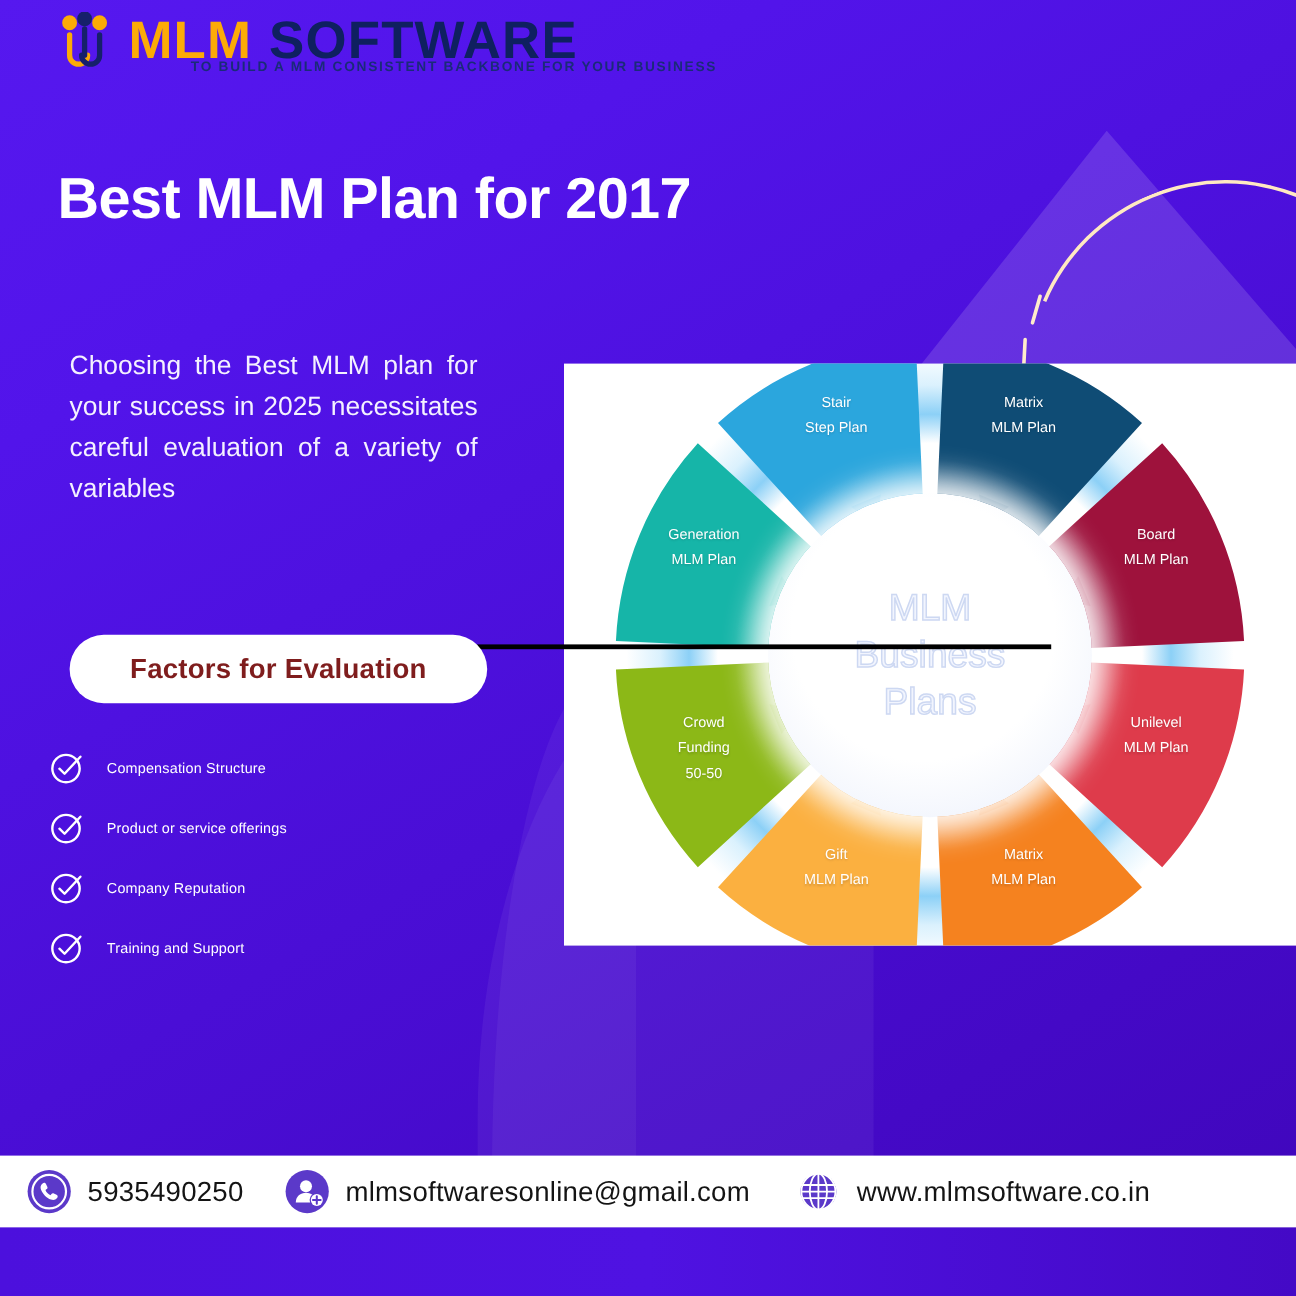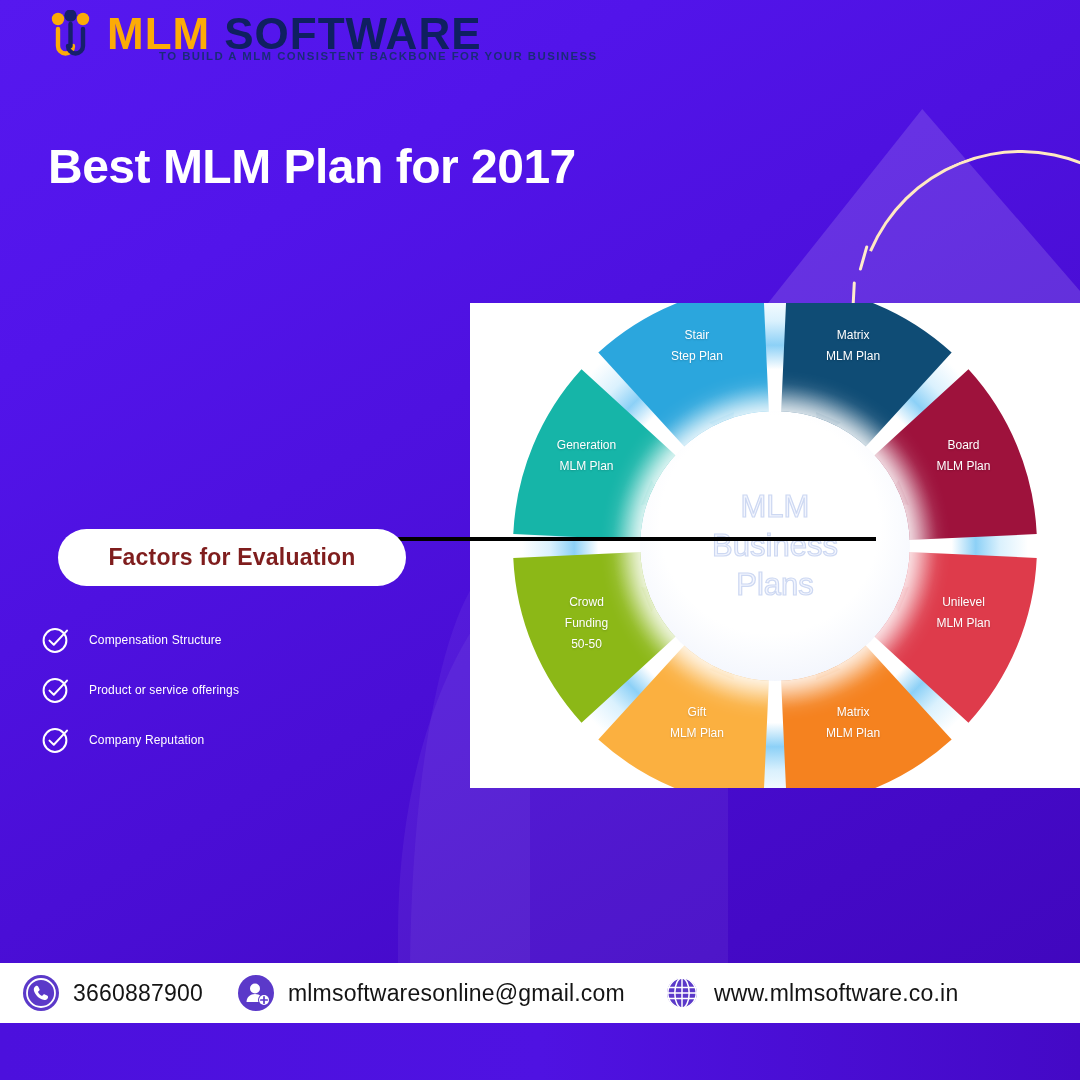--- a/index.html
+++ b/index.html
@@ -202,20 +202,21 @@
     <div class="logo-text-wrap">
       <div class="logo-line1">
         <span class="logo-mlm">MLM</span><span class="logo-sw">SOFTWARE</span>
       </div>
       <div class="logo-tag">TO BUILD A MLM CONSISTENT BACKBONE FOR YOUR BUSINESS</div>
     </div>
   </div>
 
   <h1 id="title">Best MLM Plan for 2017</h1>
 
+  <p id="intro">Choosing the Best MLM plan for your success in 2025 necessitates careful evaluation of a variety of variables</p>
 
   <div id="connector"></div>
 
   <div id="badge">
     <span>Factors for Evaluation</span>
   </div>
 
   <div id="checklist">
       <div class="check-row">
         <span class="check-icon"><svg viewBox="0 0 28 28" width="28" height="28">
@@ -230,20 +231,27 @@
             <path d="M7.5 14.6 L11.8 18.8 L25 4.6" fill="none" stroke="#ffffff" stroke-width="2" stroke-linecap="round" stroke-linejoin="round"></path>
           </svg></span>
         <span class="check-label">Product or service offerings</span>
       </div>
       <div class="check-row">
         <span class="check-icon"><svg viewBox="0 0 28 28" width="28" height="28">
             <circle cx="13" cy="14.5" r="11.4" fill="none" stroke="#ffffff" stroke-width="2"></circle>
             <path d="M7.5 14.6 L11.8 18.8 L25 4.6" fill="none" stroke="#ffffff" stroke-width="2" stroke-linecap="round" stroke-linejoin="round"></path>
           </svg></span>
         <span class="check-label">Company Reputation</span>
+      </div>
+      <div class="check-row">
+        <span class="check-icon"><svg viewBox="0 0 28 28" width="28" height="28">
+            <circle cx="13" cy="14.5" r="11.4" fill="none" stroke="#ffffff" stroke-width="2"></circle>
+            <path d="M7.5 14.6 L11.8 18.8 L25 4.6" fill="none" stroke="#ffffff" stroke-width="2" stroke-linecap="round" stroke-linejoin="round"></path>
+          </svg></span>
+        <span class="check-label">Training and Support</span>
       </div>
     </div>
 
   <div id="chart-panel">
     <div id="donut-stage">
       <div class="glow"></div>
       <svg id="donut" viewBox="0 0 540 540">
           <defs>
             <radialGradient id="g0" gradientUnits="userSpaceOnUse" cx="270" cy="270" r="262">
               <stop offset="46%" stop-color="#0f4c75" stop-opacity="0.72"></stop>
@@ -333,21 +341,21 @@
   <div id="footer">
 
     <div class="f-item phone">
       <span class="f-ico">
         <svg viewBox="0 0 38 38" width="38" height="38">
           <circle cx="19" cy="19" r="18" fill="#5b39c9"></circle>
           <circle cx="19" cy="19" r="14" fill="none" stroke="#ffffff" stroke-width="1.8"></circle>
           <path d="M13.5 12.2c1.1-0.9 2.3-0.5 2.8 0.5l1.1 2.2c0.4 0.8 0.2 1.5-0.5 2l-1 0.8c0.6 1.9 2.3 3.6 4.2 4.3l0.8-1c0.5-0.7 1.2-0.9 2-0.5l2.2 1.1c1 0.5 1.4 1.7 0.5 2.8-1.3 1.6-3.2 2-5.2 1.2-3.5-1.3-6.9-4.7-8.2-8.2-0.8-2-0.4-3.9 1.3-5.2z" fill="#ffffff"></path>
         </svg>
       </span>
-      <span class="f-text">3660887900</span>
+      <span class="f-text">5935490250</span>
     </div>
 
     <div class="f-item mail">
       <span class="f-ico">
         <svg viewBox="0 0 38 38" width="38" height="38">
           <circle cx="19" cy="19" r="18" fill="#5b39c9"></circle>
           <circle cx="18" cy="14.5" r="5" fill="#ffffff"></circle>
           <path d="M9.5 28c0-5 3.9-8 8.5-8s8.5 3 8.5 8z" fill="#ffffff"></path>
           <circle cx="27" cy="26" r="6" fill="#5b39c9"></circle>
           <circle cx="27" cy="26" r="5" fill="#ffffff"></circle>

